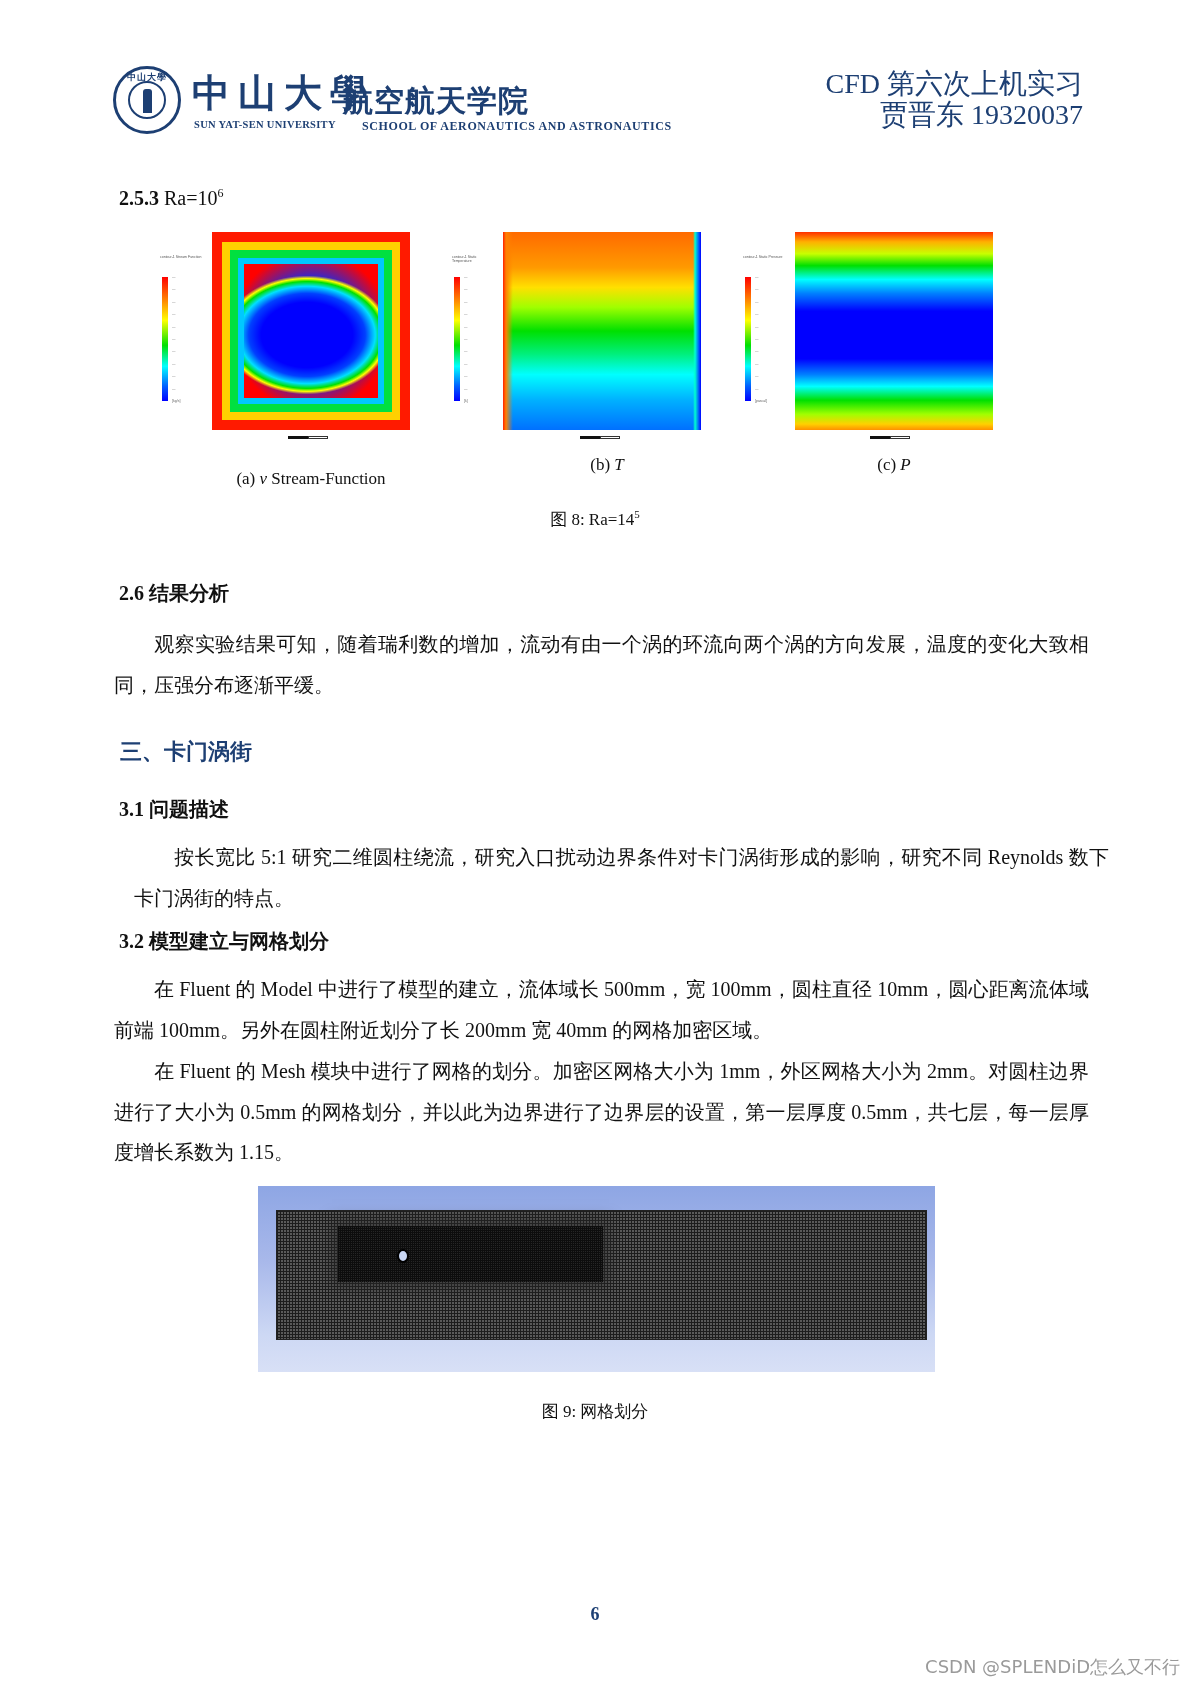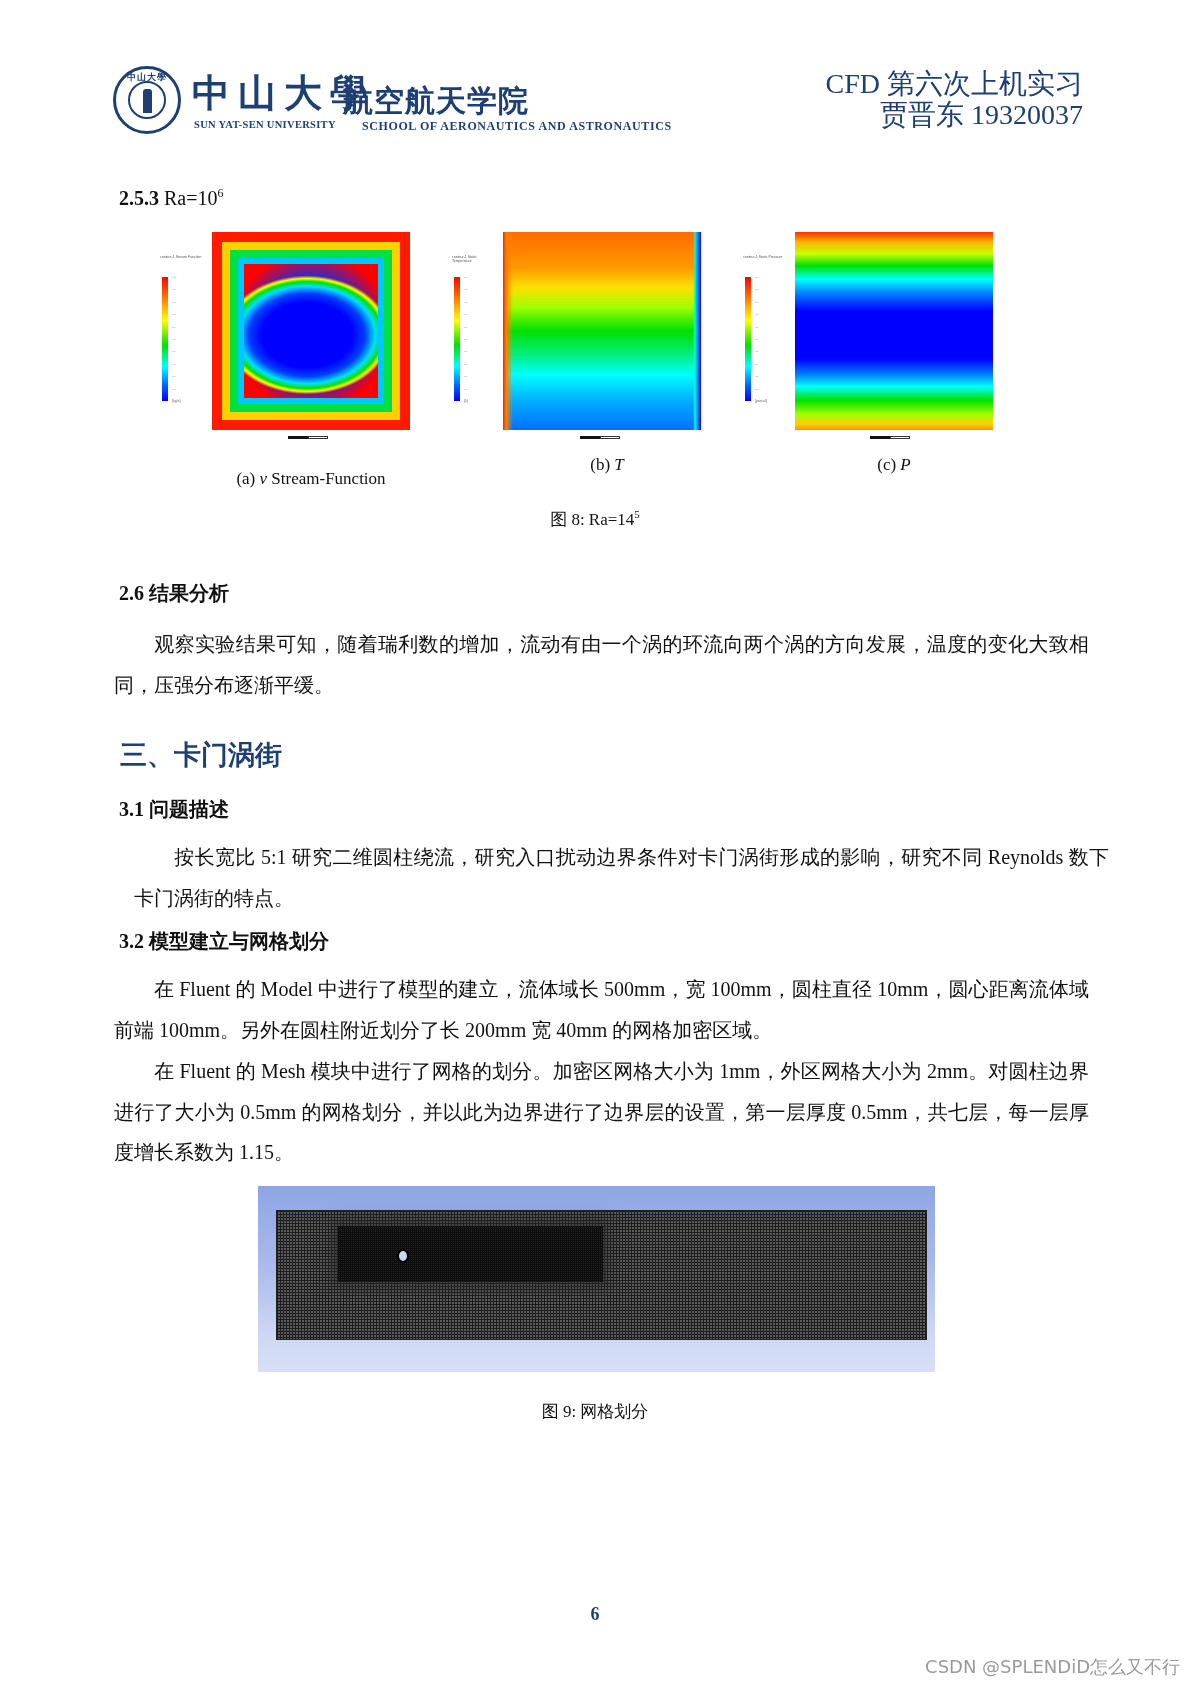--- a/index.html
+++ b/index.html
@@ -21,21 +21,21 @@
   .school-cn { left: 343px; top: 84px; font-size: 30px; color: #1d3f73; font-weight: bold;
                font-family: "DejaVu Sans", sans-serif; line-height: 34px; letter-spacing: 1px; text-align: center; }
   .uni-en { left: 194px; top: 119px; font-size: 10.5px; color: #1d3f73; font-weight: bold; letter-spacing: 0.3px; }
   .school-en { left: 362px; top: 119px; font-size: 12px; color: #1d3f73; font-weight: bold; letter-spacing: 0.6px; }
   .hdr-right { right: 107px; top: 68px; text-align: right; color: #1d3f73; font-size: 28px; line-height: 31px; }
 
   
   .h3 { font-size: 20px; font-weight: bold; color: #111; text-align: center; }
   .h3 sup { font-size: 12px; font-weight: normal; }
   .h3 .ra { font-weight: normal; }
-  .h2 { font-size: 27px; font-weight: bold; color: #1d3f73; font-family: "DejaVu Sans", sans-serif; }
+  .h2 { font-size: 22px; font-weight: bold; color: #1d3f73; font-family: "DejaVu Sans", sans-serif; }
   .para { left: 114px; width: 975px; font-size: 20px; line-height: 40.5px; text-align: justify; color: #111; }
   .para .indent { display: inline-block; width: 40px; }
   .caption { font-size: 17px; color: #111; text-align: center; }
   .caption sup { font-size: 11px; }
 
   
   .contour { top: 232px; width: 198px; height: 198px; }
   .legend { top: 255px; width: 42px; height: 150px; }
   .legend .lg-title { position: absolute; left: 0; top: 0; font-size: 3.5px; line-height: 4px; color: #555; font-family: "Liberation Sans", sans-serif; }
   .legend .bar { position: absolute; left: 2px; top: 22px; width: 6px; height: 124px;

